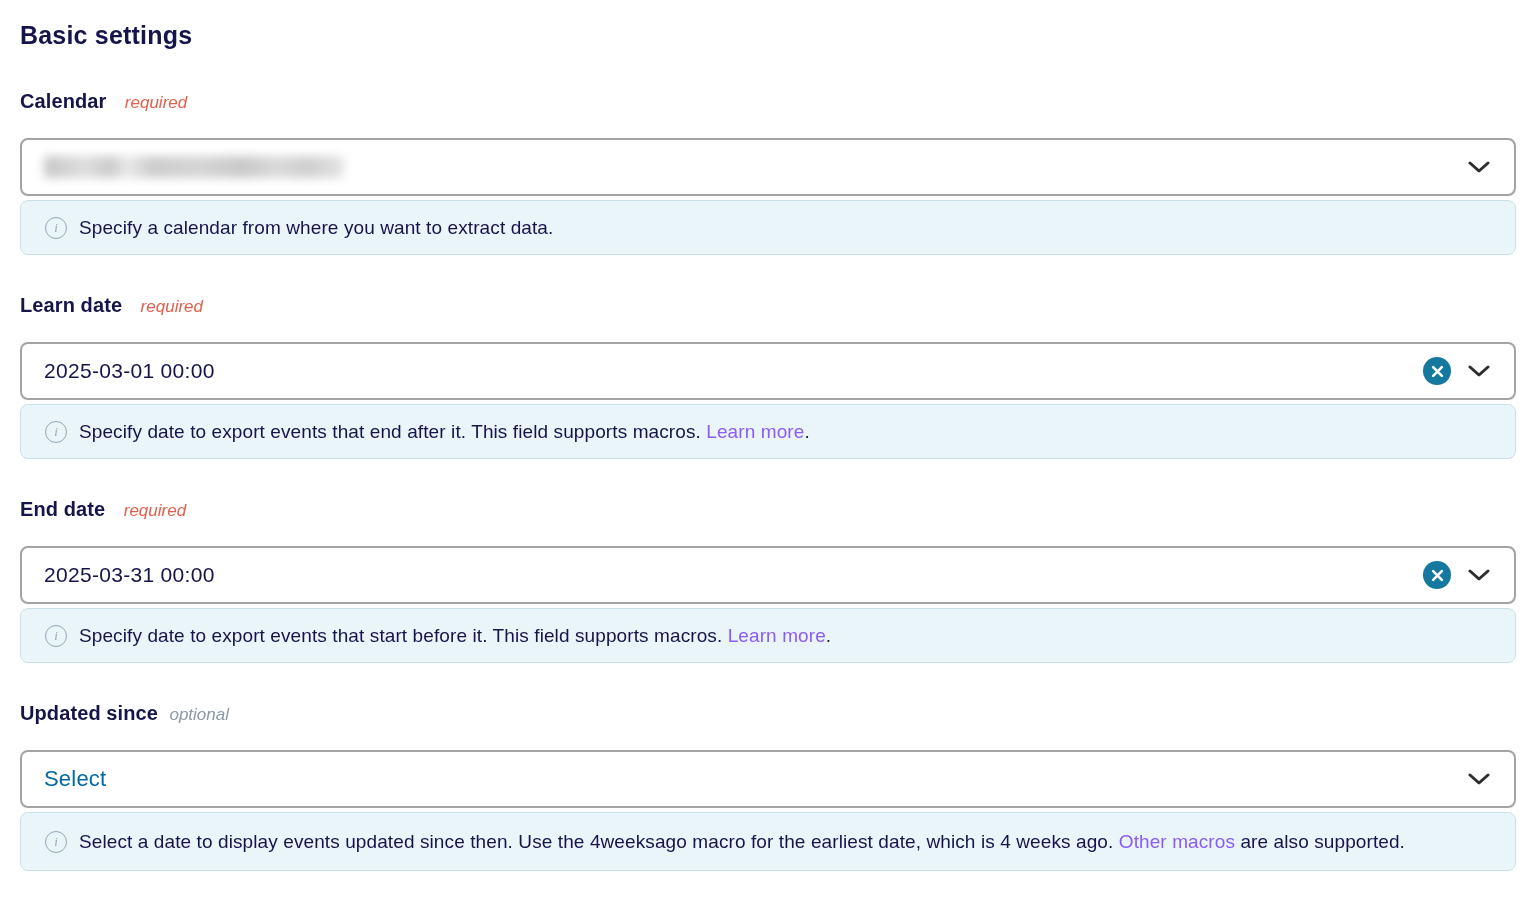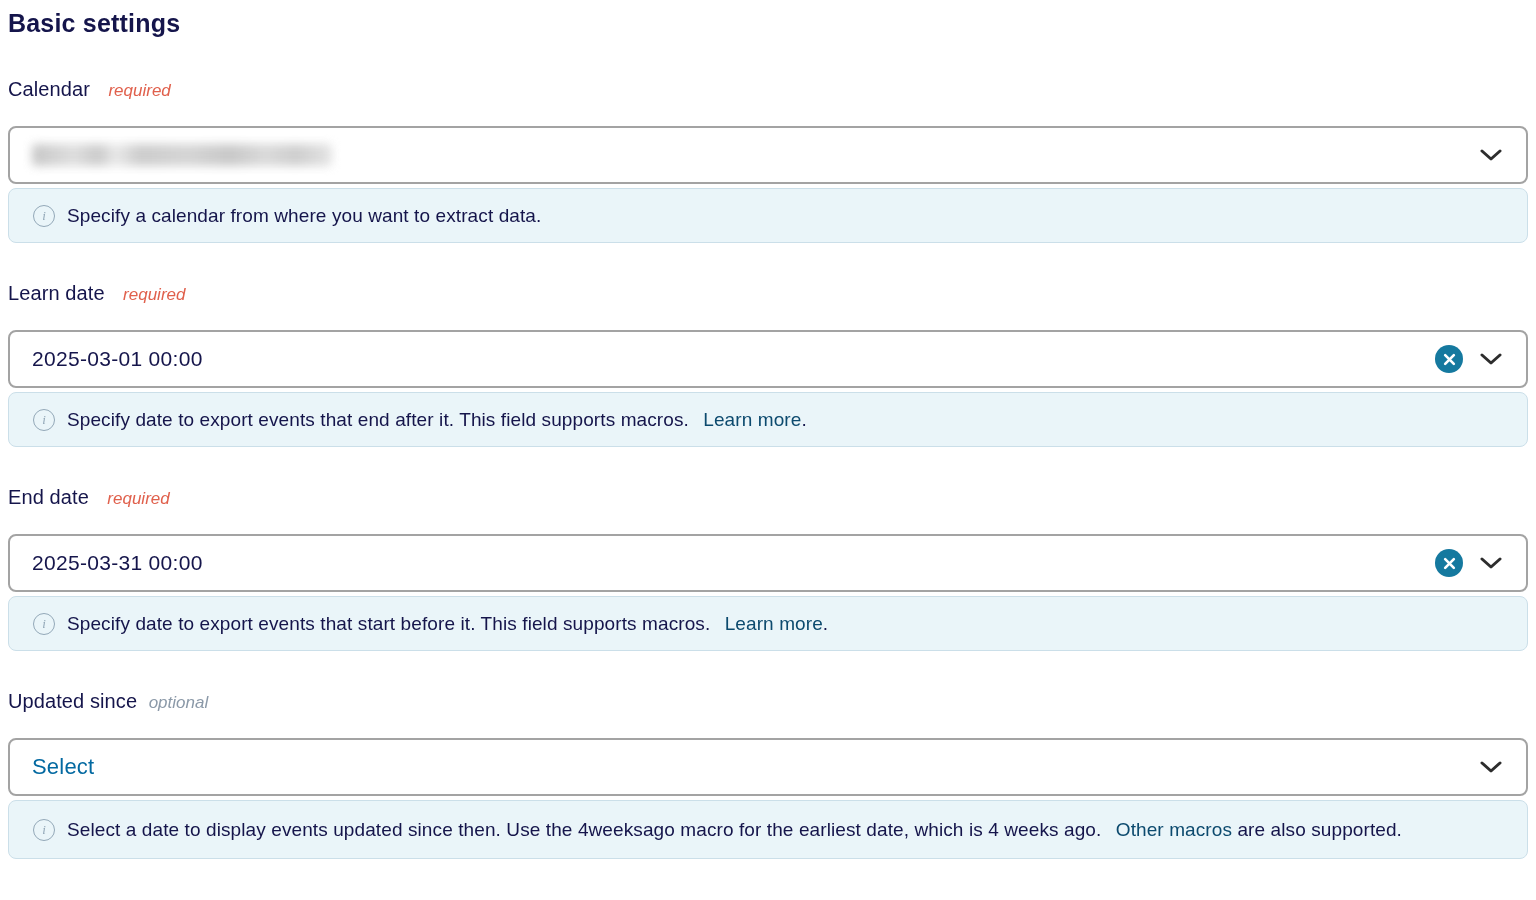--- a/index.html
+++ b/index.html
@@ -6,36 +6,36 @@
     margin: 0;
     padding: 0;
     background: #ffffff;
     font-family: "Liberation Sans", sans-serif;
     color: #15154b;
   }
   .wrap {
     width: 1536px;
     height: 900px;
     box-sizing: border-box;
-    padding: 8px;
+    padding: 20px;
     overflow: hidden;
   }
   h1.page-title {
     font-size: 25px;
     line-height: 26px;
     font-weight: 700;
     margin: 2px 0 42px 0;
     letter-spacing: 0.2px;
   }
   .field { margin-bottom: 39px; }
   .field:last-child { margin-bottom: 0; }
   .label-row { margin-bottom: 25px; }
   .field-label {
     font-size: 20px;
-    font-weight: 400;
+    font-weight: 700;
     letter-spacing: 0.1px;
   }
   .badge { font-size: 17px; margin-left: 14px; font-style: italic; }
   .badge.required { color: #e0604c; }
   .badge.optional { color: #8b99a8; margin-left: 7px; }
   .control {
     position: relative;
     height: 58px;
     background: #ffffff;
     border: 2px solid #a3a3a3;
@@ -109,24 +109,23 @@
     font-family: "Liberation Serif", serif;
     font-style: italic;
   }
   .help-text {
     margin: 0;
     font-size: 19px;
     line-height: 29px;
     letter-spacing: 0.1px;
   }
   .help-text a {
-    color: #0c4a6e;
+    color: #8b5cf6;
     text-decoration: none;
     cursor: pointer;
-    margin-left: 9px;
   }
 </style>
 </head>
 <body>
 
 <div class="wrap">
 
   <h1 class="page-title">Basic settings</h1>
 
   <section class="field">

